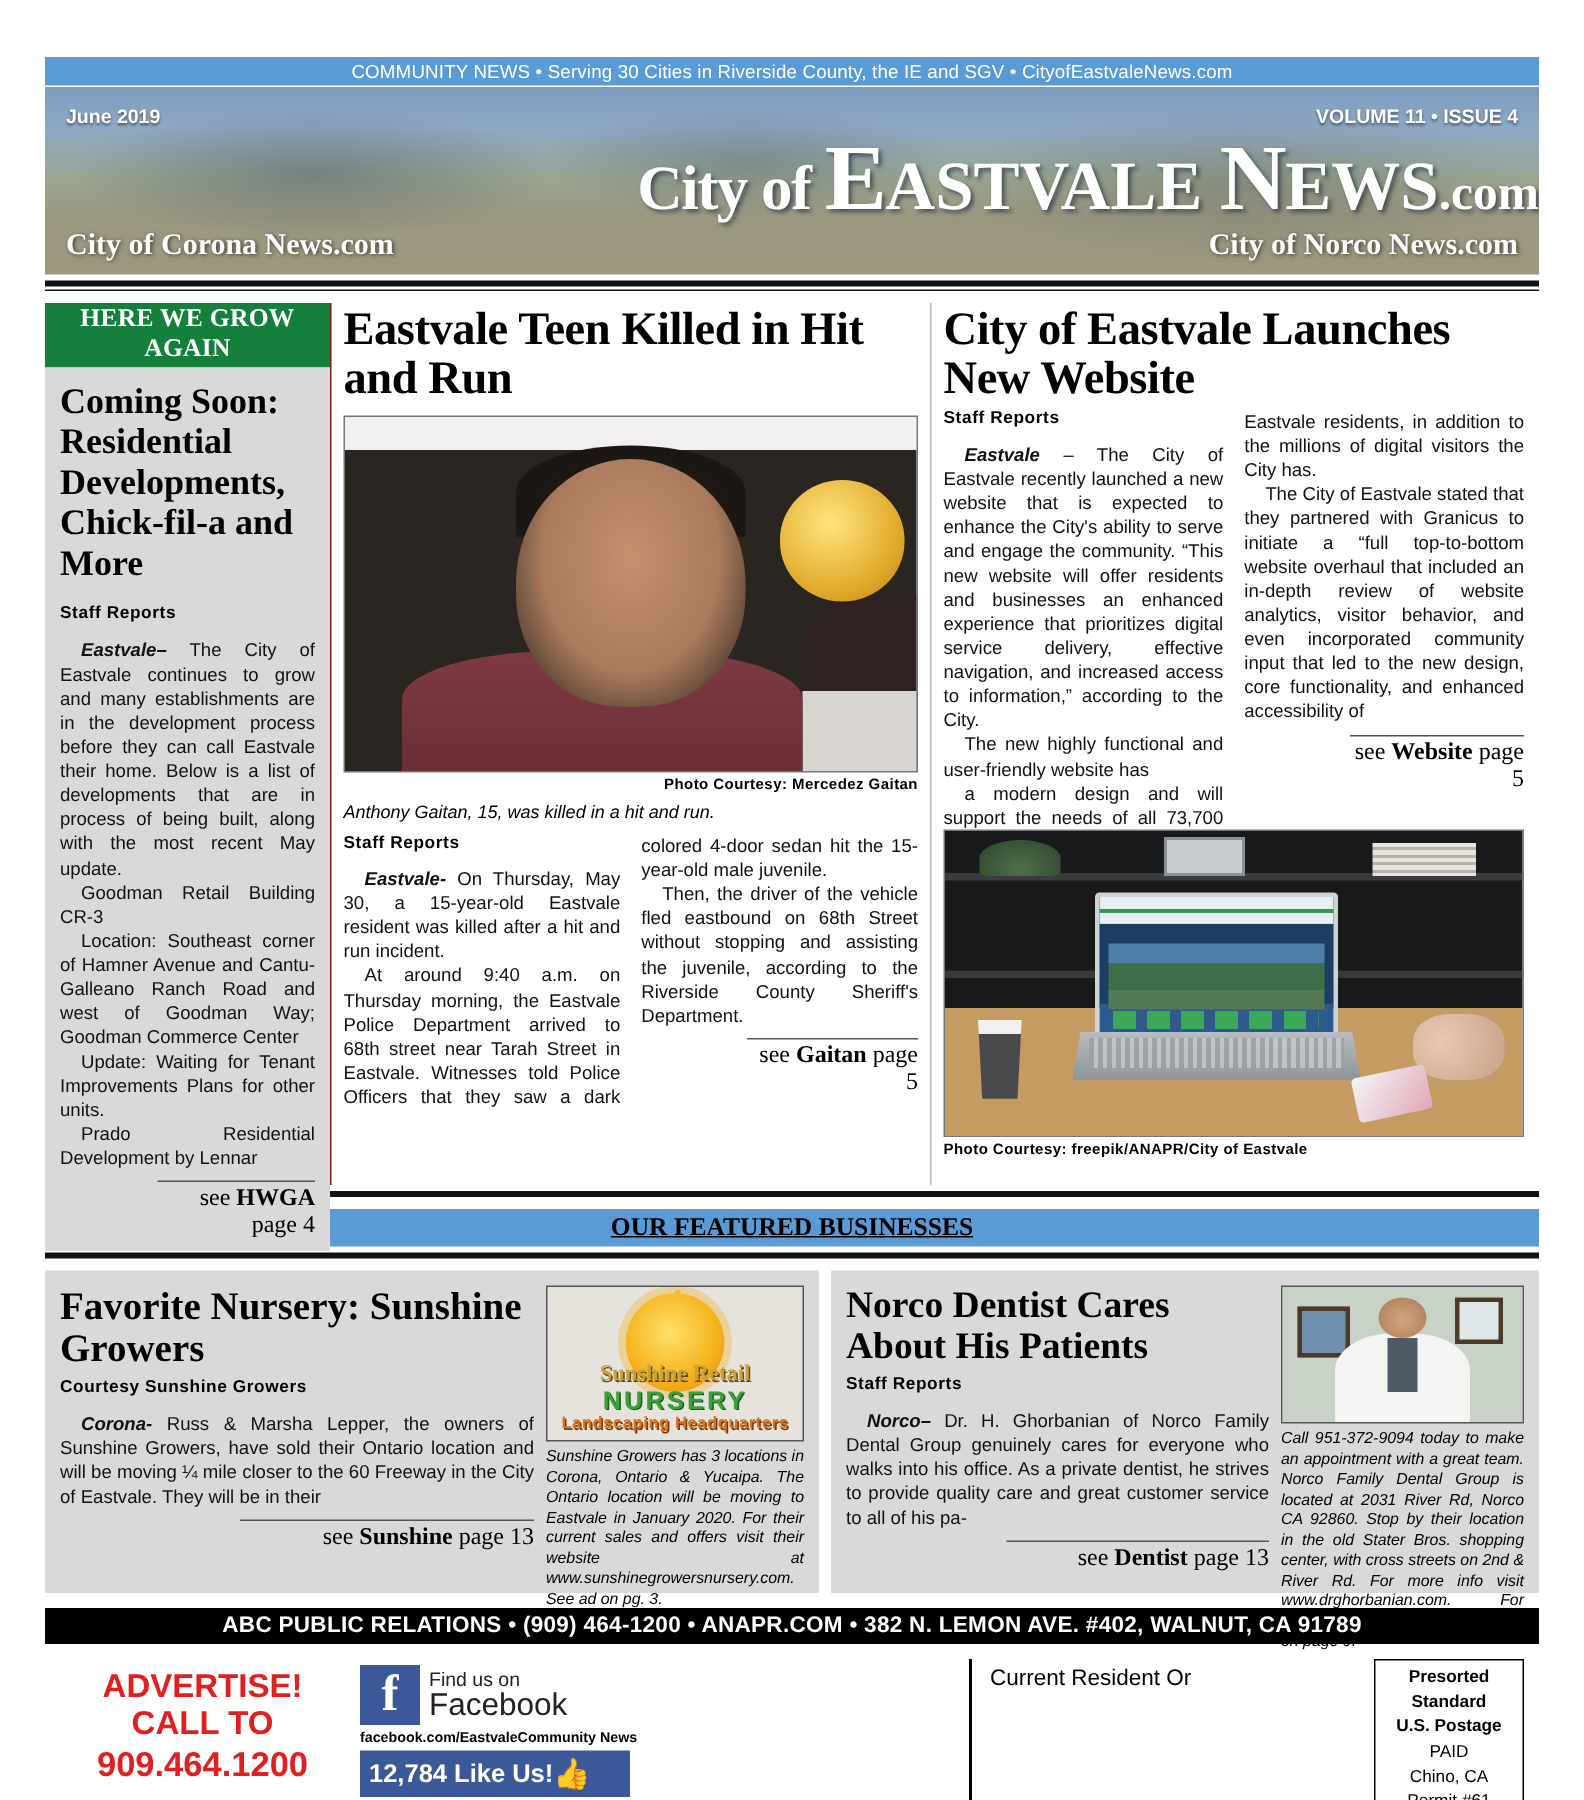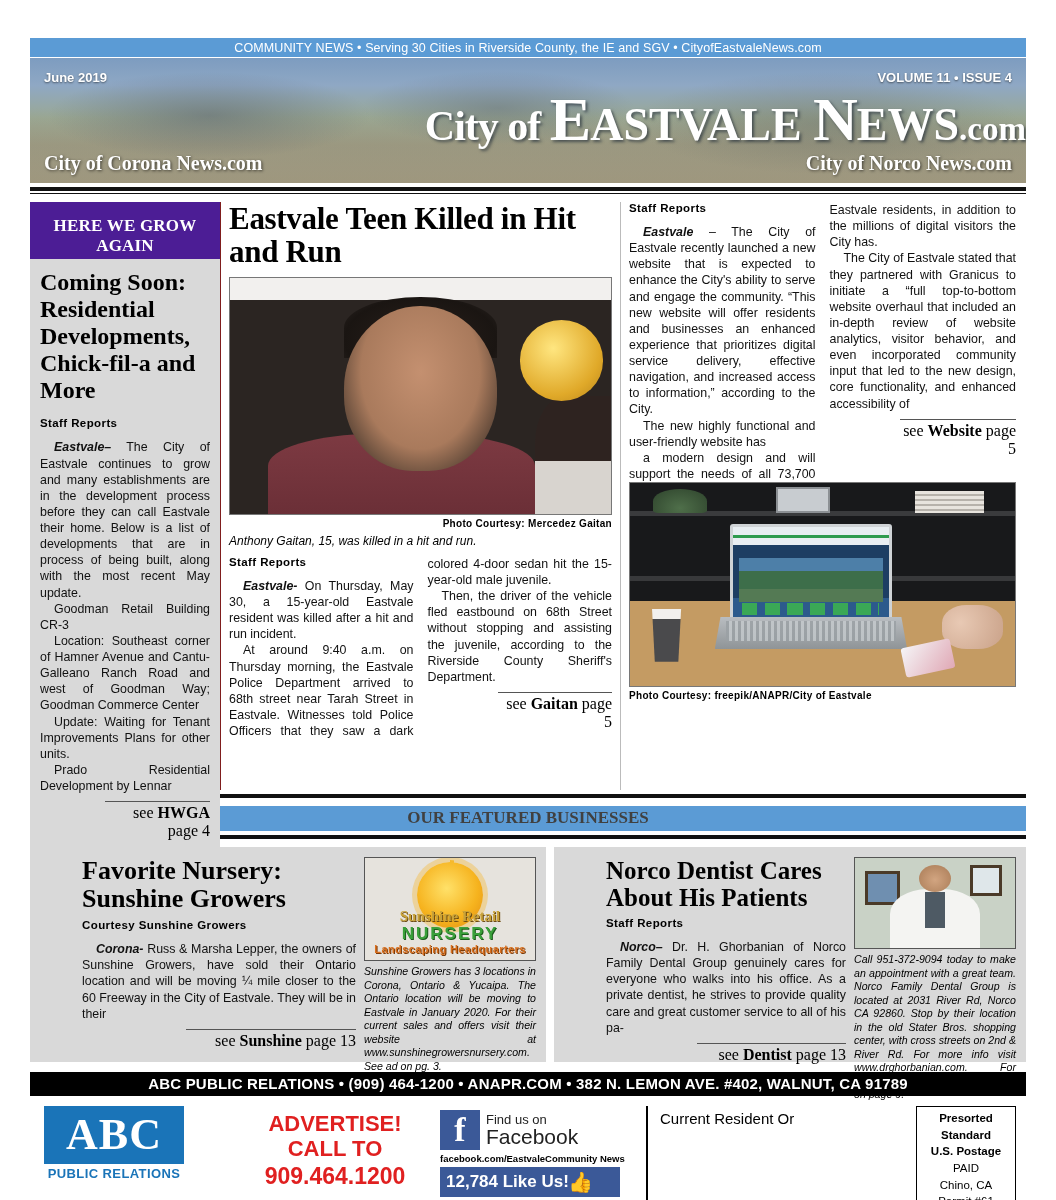--- a/index.html
+++ b/index.html
@@ -88,27 +88,27 @@
     display: flex;
     margin-top: 8px;
     height: 588px;
   }
   .col-left  { width: 190px; }
   .col-mid   { width: 400px; padding: 0 8px 0 8px; border-left: 1px solid #7f1d1d; }
   .col-right { width: 396px; padding-left: 8px; border-left: 1px solid #bbb; }
 
   
   .hwga-bar {
-    background: #4c1d95;
+    background: #15803d;
     color: #fff;
     font-family: "Liberation Serif", serif;
     font-weight: bold;
     font-size: 17px;
     text-align: center;
-    padding: 14px 0 3px;
+    padding: 0 0 3px;
     letter-spacing: .2px;
   }
   .grey-box { background: #d9d9d9; padding: 10px 10px 8px; }
   .hwga-head {
     font-family: "Liberation Serif", serif;
     font-size: 24px; font-weight: bold; line-height: 1.12;
     color: #000; margin-bottom: 14px;
   }
   .byline {
     font-family: "Liberation Sans", sans-serif;
@@ -241,30 +241,31 @@
     position:absolute; left:38%; top:2%; width:14%; height:13%;
     background:#c8ccd0; border:2px solid #8c9094;
   }
   .ll-books {
     position:absolute; right:8%; top:4%; width:18%; height:11%;
     background: repeating-linear-gradient(180deg,#e7e4de 0 3px,#b6b2ab 3px 5px);
   }
 
   
   .feat-bar {
-    background: #5b9bd5; color:#404040;
+    background: #5b9bd5; color:#000000;
     font-family:"Liberation Serif", serif; font-weight:bold;
     font-size: 17px; text-align:center; padding: 2px 0 3px;
     margin-top: 8px;
+    text-decoration: underline;
   }
   .feat-row { display:flex; margin-top: 8px; height: 215px; }
   .feat-card { background:#d9d9d9; display:flex; padding: 10px; }
   .fc-left  { width: 516px; margin-right: 8px; }
   .fc-right { width: 472px; }
-  .fc-text { flex: 1; padding-right: 8px; margin-left: 42px; }
+  .fc-text { flex: 1; padding-right: 8px; }
   .fc-side { width: 172px; }
   .fc-side.narrow { width: 162px; }
 
   .feat-head {
     font-family:"Liberation Serif", serif;
     font-size: 26px; font-weight:bold; line-height: 1.08; margin-bottom: 6px;
   }
   .feat-head.sm { font-size: 25px; }
 
   .ad-box { border:1px solid #555; height: 104px; position: relative; overflow:hidden;
@@ -412,20 +413,21 @@
       <div class="two-col">
         <div class="byline">Staff Reports</div>
         <p class="body"><b class="loc">Eastvale-</b><span> On Thursday, May 30, a 15-year-old Eastvale resident was killed after a hit and run incident.</span></p>
         <p class="body">At around 9:40 a.m. on Thursday morning, the Eastvale Police Department arrived to 68th street near Tarah Street in Eastvale.  Witnesses told Police Officers that they saw a dark colored 4-door sedan hit the 15-year-old male juvenile.</p>
         <p class="body">Then, the driver of the vehicle fled eastbound on 68th Street without stopping and assisting the juvenile, according to the Riverside County Sheriff's Department.</p>
         <div class="jump"><span>see </span><b>Gaitan</b><span> page 5</span></div>
       </div>
     </div>
 
     <div class="col-right">
+      <div class="head-right">City of Eastvale Launches New Website</div>
 
       <div class="two-col">
         <div class="byline">Staff Reports</div>
         <p class="body"><b class="loc">Eastvale</b><span> – The City of Eastvale recently launched a new website that is expected to enhance the City's ability to serve and engage the community. “This new website will offer residents and businesses an enhanced experience that prioritizes digital service delivery, effective navigation, and increased access to information,” according to the City.</span></p>
         <p class="body">The new highly functional and user-friendly website has</p>
         <p class="body">a modern design and will support the needs of all 73,700 Eastvale residents, in addition to the millions of digital visitors the City has.</p>
         <p class="body">The City of Eastvale stated that they partnered with Granicus to initiate a “full top-to-bottom website overhaul that included an in-depth review of website analytics, visitor behavior, and even incorporated community input that led to the new design, core functionality, and enhanced accessibility of</p>
         <div class="jump"><span>see </span><b>Website</b><span> page 5</span></div>
       </div>
 
@@ -493,24 +495,20 @@
         <div class="ad-caption">Call 951-372-9094 today to make an appointment with a great team. Norco Family Dental Group is located at 2031 River Rd, Norco CA 92860. Stop by their location in the old Stater Bros. shopping center, with cross streets on 2nd &amp; River Rd. For more info visit www.drghorbanian.com.  For coupons and deals, see their ad on page 9.</div>
       </div>
     </div>
   </div>
 
   <div class="abc-bar">ABC PUBLIC RELATIONS • (909) 464-1200 • ANAPR.COM • 382 N. LEMON AVE. #402, WALNUT, CA 91789</div>
 
   <div class="footer">
     <div class="f-left">
 
-      <div class="abc-logo-wrap">
-        <div class="abc-box">ABC</div>
-        <div class="abc-sub">PUBLIC RELATIONS</div>
-      </div>
 
       <div class="call-ad">
         <div class="l1">ADVERTISE!</div>
         <div class="l1">CALL TO</div>
         <div class="l2">909.464.1200</div>
       </div>
 
       <div class="fb-wrap">
         <div class="fb-top">
           <div class="fb-icon">f</div>

